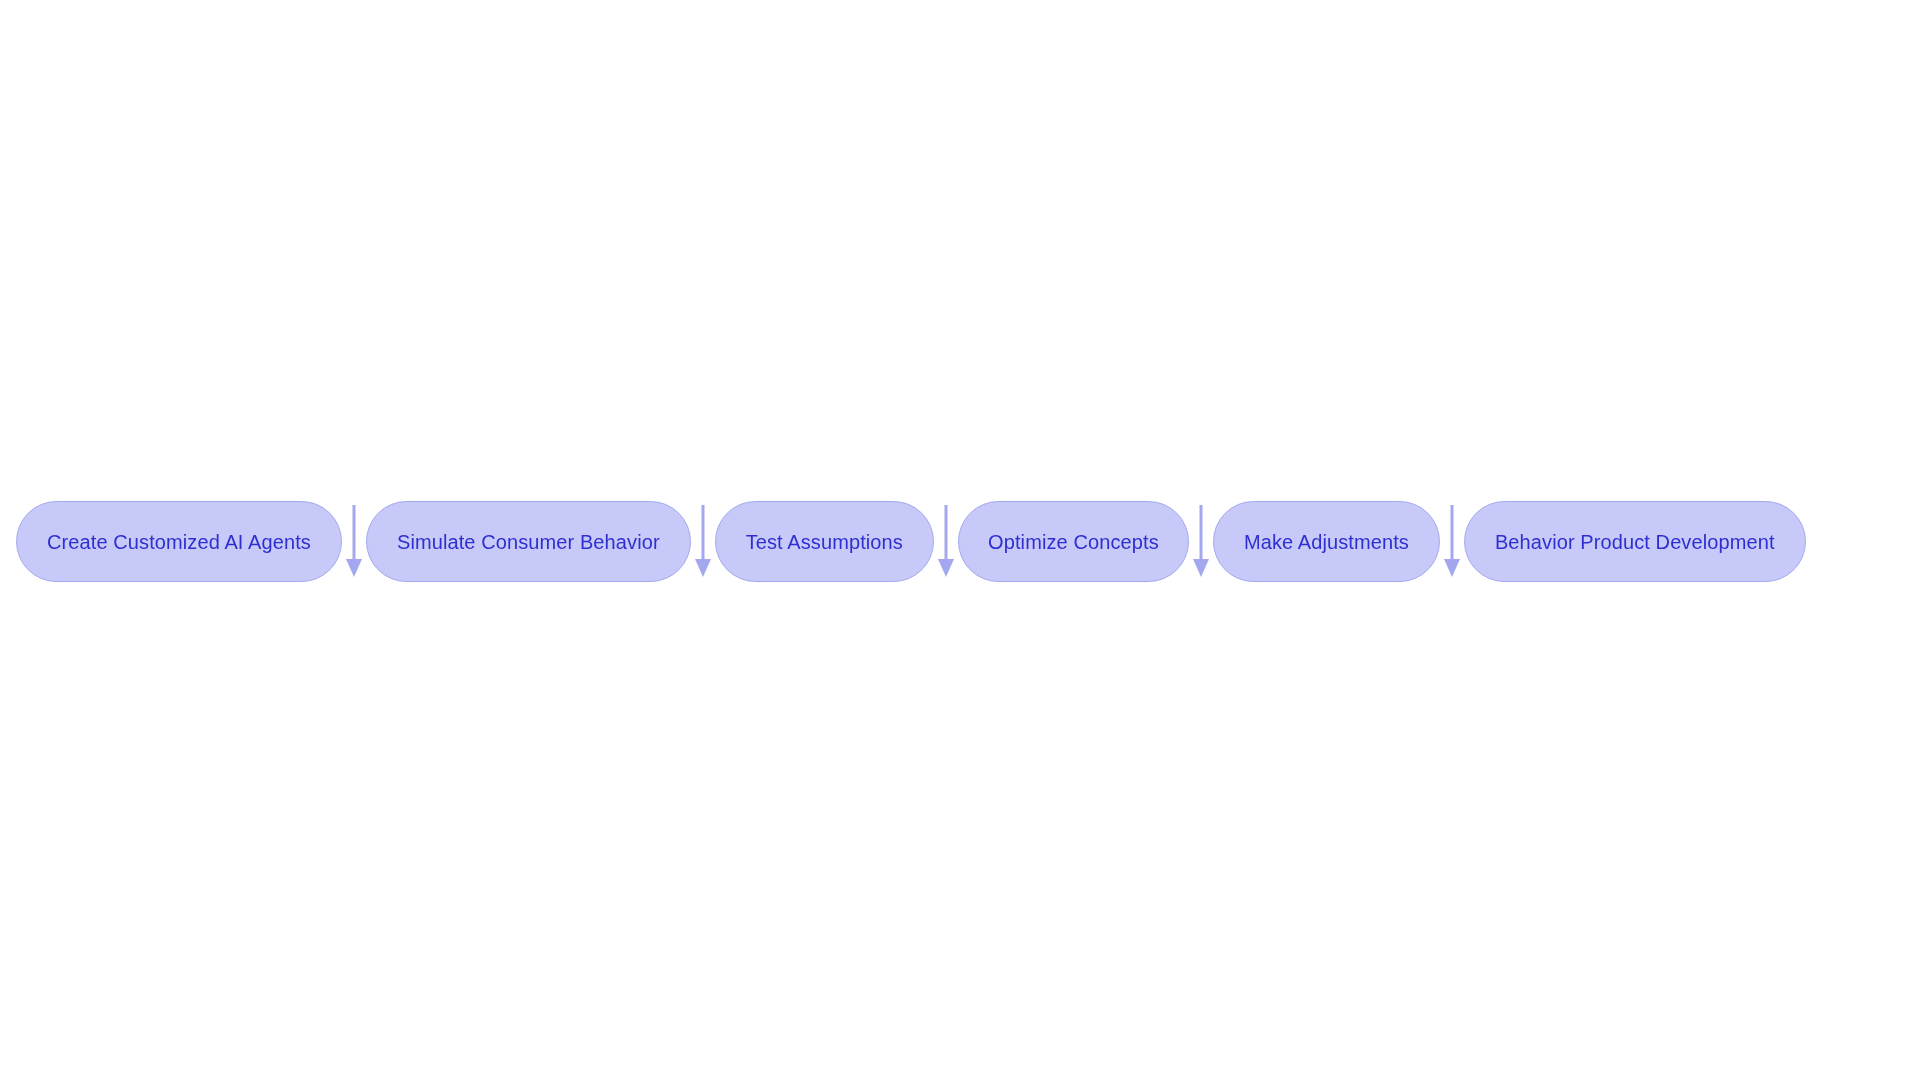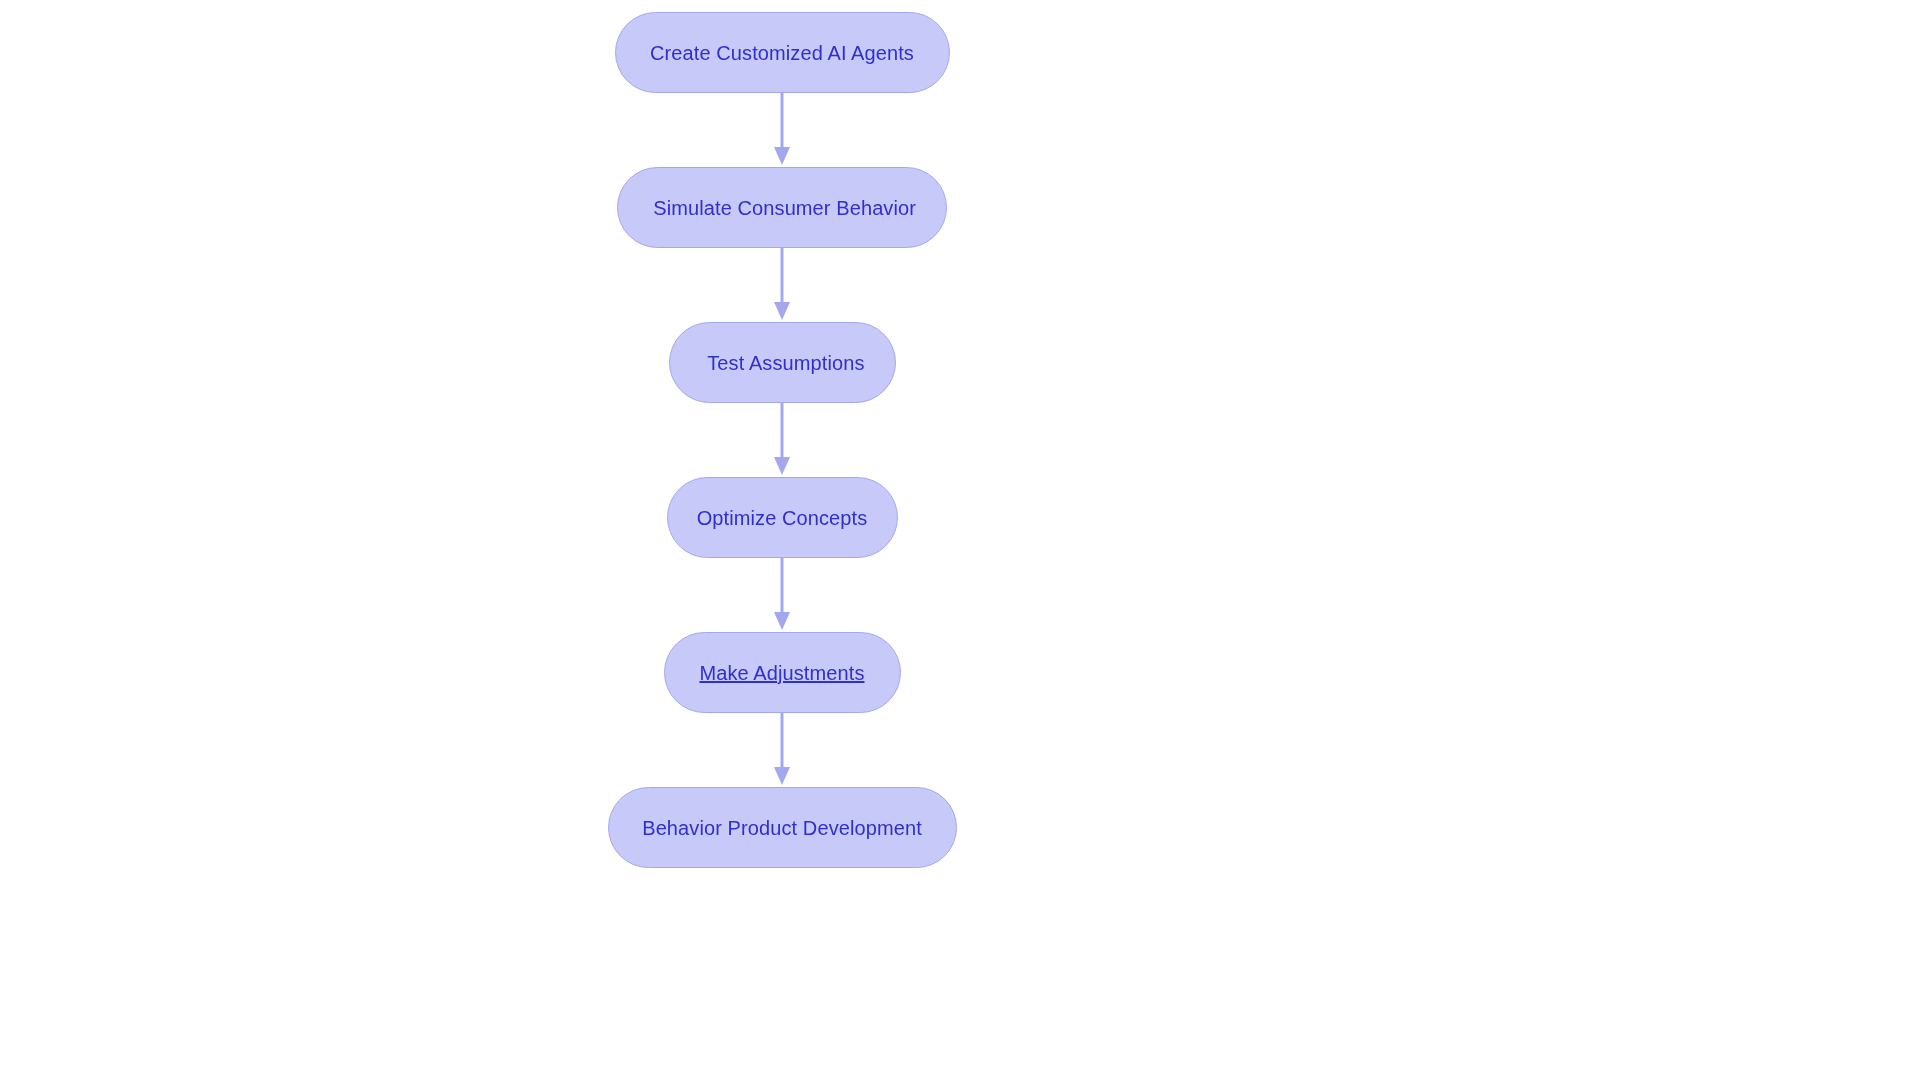--- a/index.html
+++ b/index.html
@@ -16,26 +16,26 @@
 
   #flowchart {
     position: relative;
     width: 1920px;
     height: 1083px;
     background: #ffffff;
   }
 
   .flow-column {
     position: absolute;
-    left: 0;
+    left: 16px;
     top: 0;
     width: 1564px;
     height: 1083px;
     display: flex;
-    flex-direction: column;
+    flex-direction: row;
     align-items: center;
   }
 
   
   .node {
     box-sizing: border-box;
     height: 81px;
     background: #c7caf9;
     border: 1px solid #a3a8ee;
     border-radius: 41px;
@@ -116,21 +116,21 @@
 
     <div class="node" style="width:231px;">
       <span class="node-label">Optimize Concepts</span>
     </div>
 
     <svg class="connector" viewBox="0 0 24 74">
       <line class="connector-line" x1="12" y1="0" x2="12" y2="58"></line>
       <polygon class="connector-head" points="12,72 4,54 20,54"></polygon>
     </svg>
 
-    <div class="node" style="width:237px;text-decoration:underline;">
+    <div class="node" style="width:237px;">
       <span class="node-label">Make Adjustments</span>
     </div>
 
     <svg class="connector" viewBox="0 0 24 74">
       <line class="connector-line" x1="12" y1="0" x2="12" y2="58"></line>
       <polygon class="connector-head" points="12,72 4,54 20,54"></polygon>
     </svg>
 
     <div class="node" style="width:349px;">
       <span class="node-label">Behavior Product Development</span>

